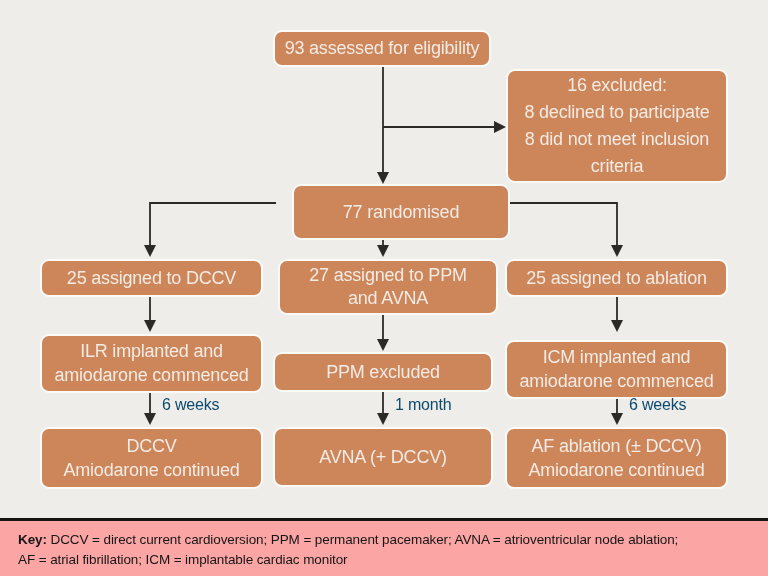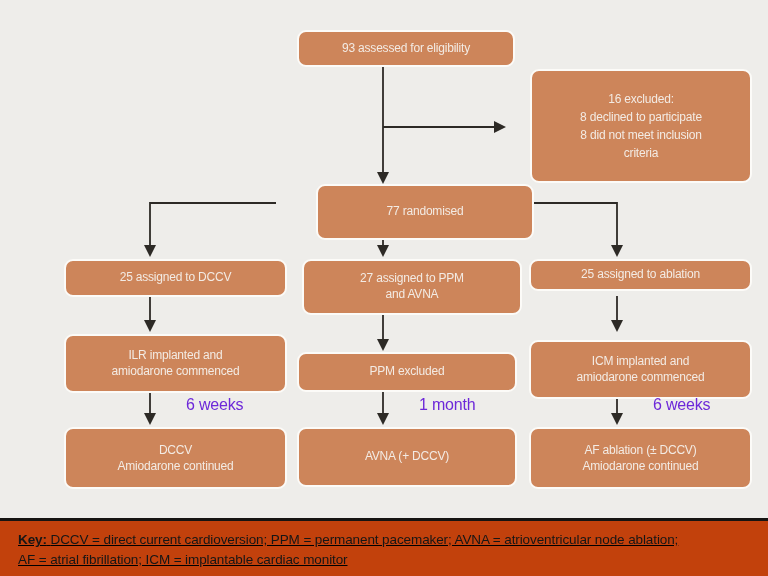--- a/index.html
+++ b/index.html
@@ -5,47 +5,46 @@
   html,body{margin:0;padding:0;background:#e4e2df;}
   #canvas{
     position:relative;width:768px;height:576px;overflow:hidden;
     background:#eeedea;
     font-family:"Liberation Sans","DejaVu Sans",sans-serif;
   }
   svg.connectors{position:absolute;left:0;top:0;width:768px;height:576px;pointer-events:none;}
   .node{
     position:absolute;box-sizing:border-box;
     background:#cd855a;border:2px solid #fcfbf8;border-radius:9px;
-    color:#f3ebe4;font-size:12px;line-height:1.45;letter-spacing:-0.2px;
+    color:#f3ebe4;font-size:18px;line-height:1.45;letter-spacing:-0.2px;
     display:flex;align-items:center;justify-content:center;
-    text-align:center;white-space:pre-line;padding:2px 6px;margin-left:24px;
+    text-align:center;white-space:pre-line;padding:2px 6px;
   }
   .n-assessed {left:273px;top:30px; width:218px;height:37px;}
   .n-excluded {left:506px;top:69px; width:222px;height:114px;line-height:1.5;}
   .n-randomised{left:292px;top:184px;width:218px;height:56px;}
   .n-adccv    {left:40px; top:259px;width:223px;height:38px;}
   .n-appm     {left:278px;top:259px;width:220px;height:56px;line-height:1.3;}
-  .n-aabl     {left:505px;top:259px;width:223px;height:32px;}
+  .n-aabl     {left:505px;top:259px;width:223px;height:38px;}
   .n-ilr      {left:40px; top:334px;width:223px;height:59px;line-height:1.3;}
   .n-ppmimp   {left:273px;top:352px;width:220px;height:40px;}
   .n-icm      {left:505px;top:340px;width:223px;height:59px;line-height:1.3;}
   .n-dccvcont {left:40px; top:427px;width:223px;height:62px;line-height:1.35;}
   .n-avna     {left:273px;top:427px;width:220px;height:60px;}
   .n-afabl    {left:505px;top:427px;width:223px;height:62px;line-height:1.35;}
   .edge-label{
-    position:absolute;color:#6d28d9;font-size:16px;letter-spacing:-0.2px;margin-left:24px;
+    position:absolute;color:#0c4a6e;font-size:16px;letter-spacing:-0.2px;
   }
   .el-left  {left:162px;top:396px;}
   .el-mid   {left:395px;top:396px;}
   .el-right {left:629px;top:396px;}
   .key-bar{
     position:absolute;left:0;right:0;top:518px;bottom:0;
-    background:#c2410c;border-top:3px solid #161412;box-sizing:border-box;
+    background:#fca5a5;border-top:3px solid #161412;box-sizing:border-box;
     padding:9px 18px 0 18px;
-    text-decoration:underline;
   }
   .key-bar p{
     margin:0;color:#161616;font-size:13.5px;line-height:20px;
     letter-spacing:-0.1px;white-space:pre-line;
   }
   .key-bar strong{font-weight:bold;}
 </style>
 </head>
 <body>
 

